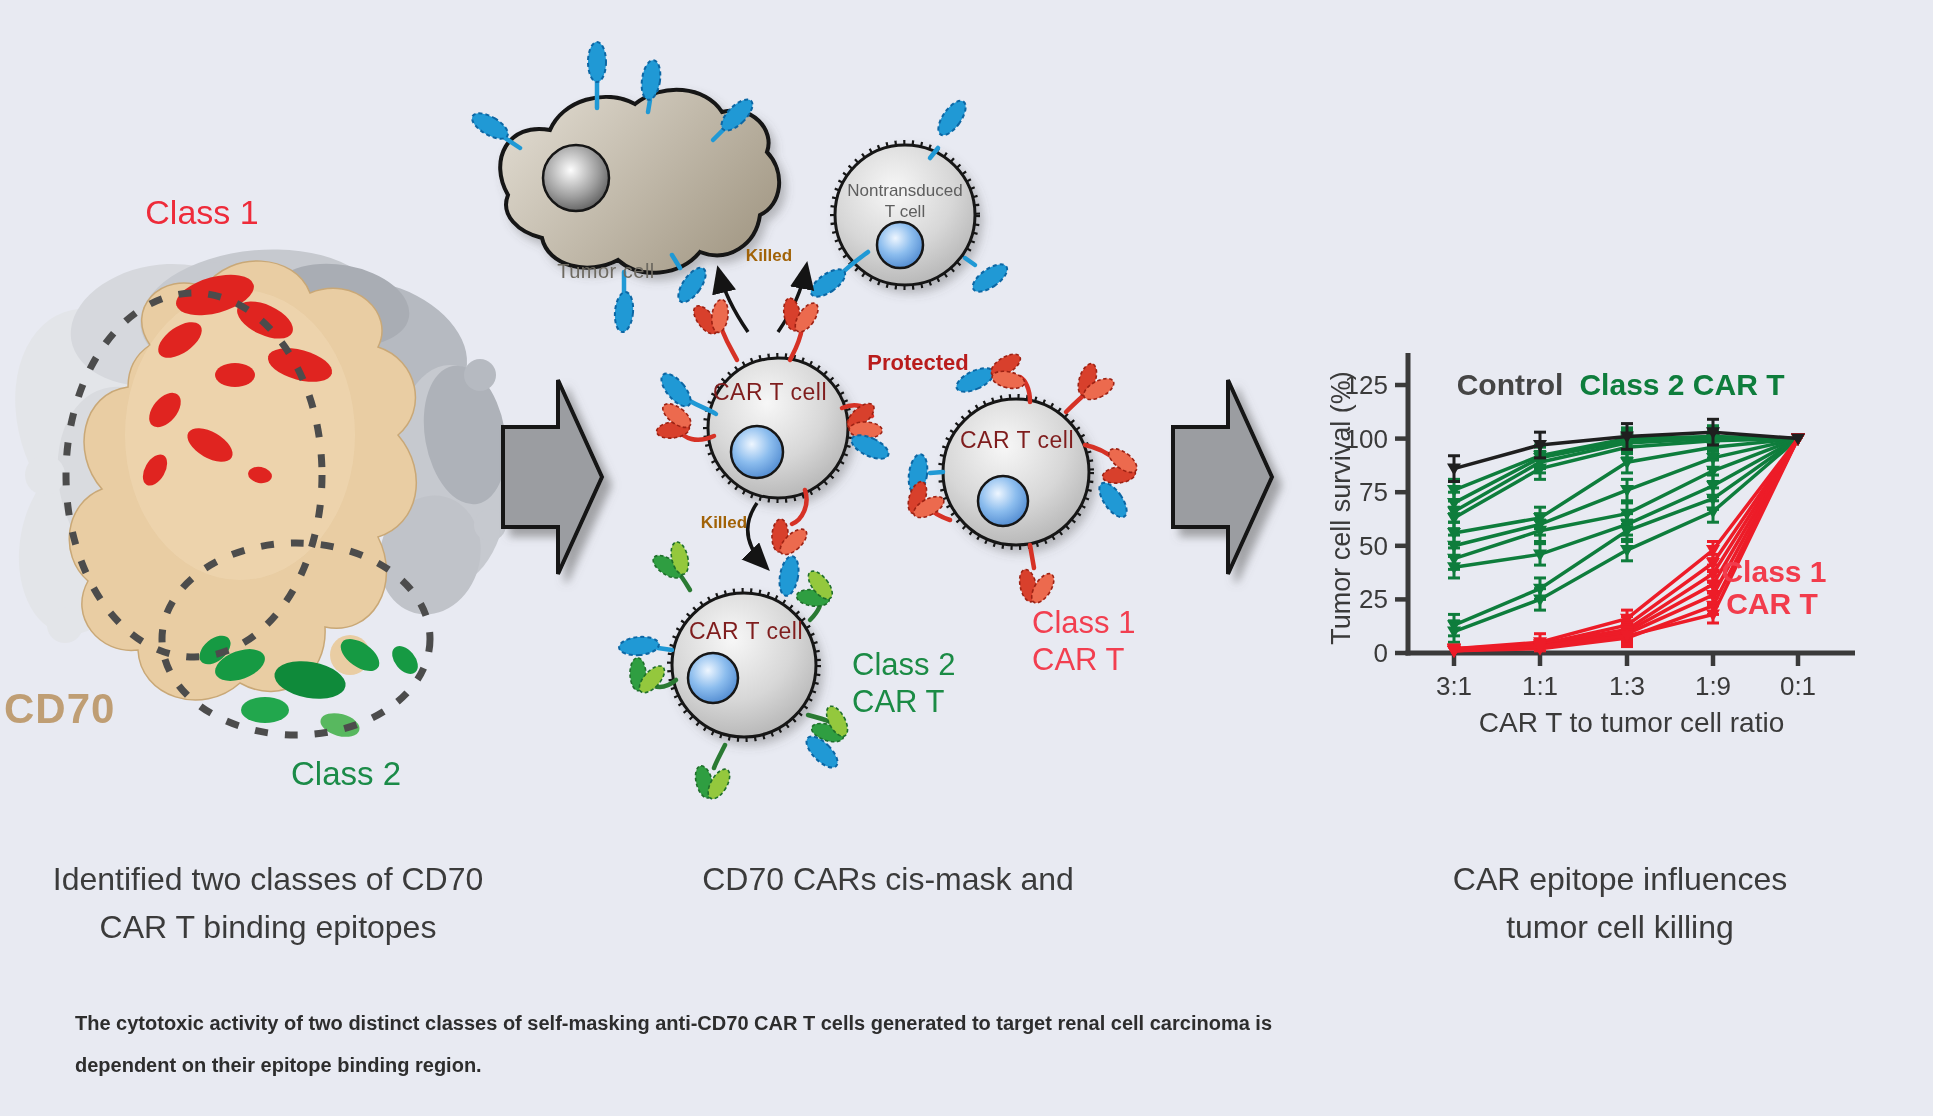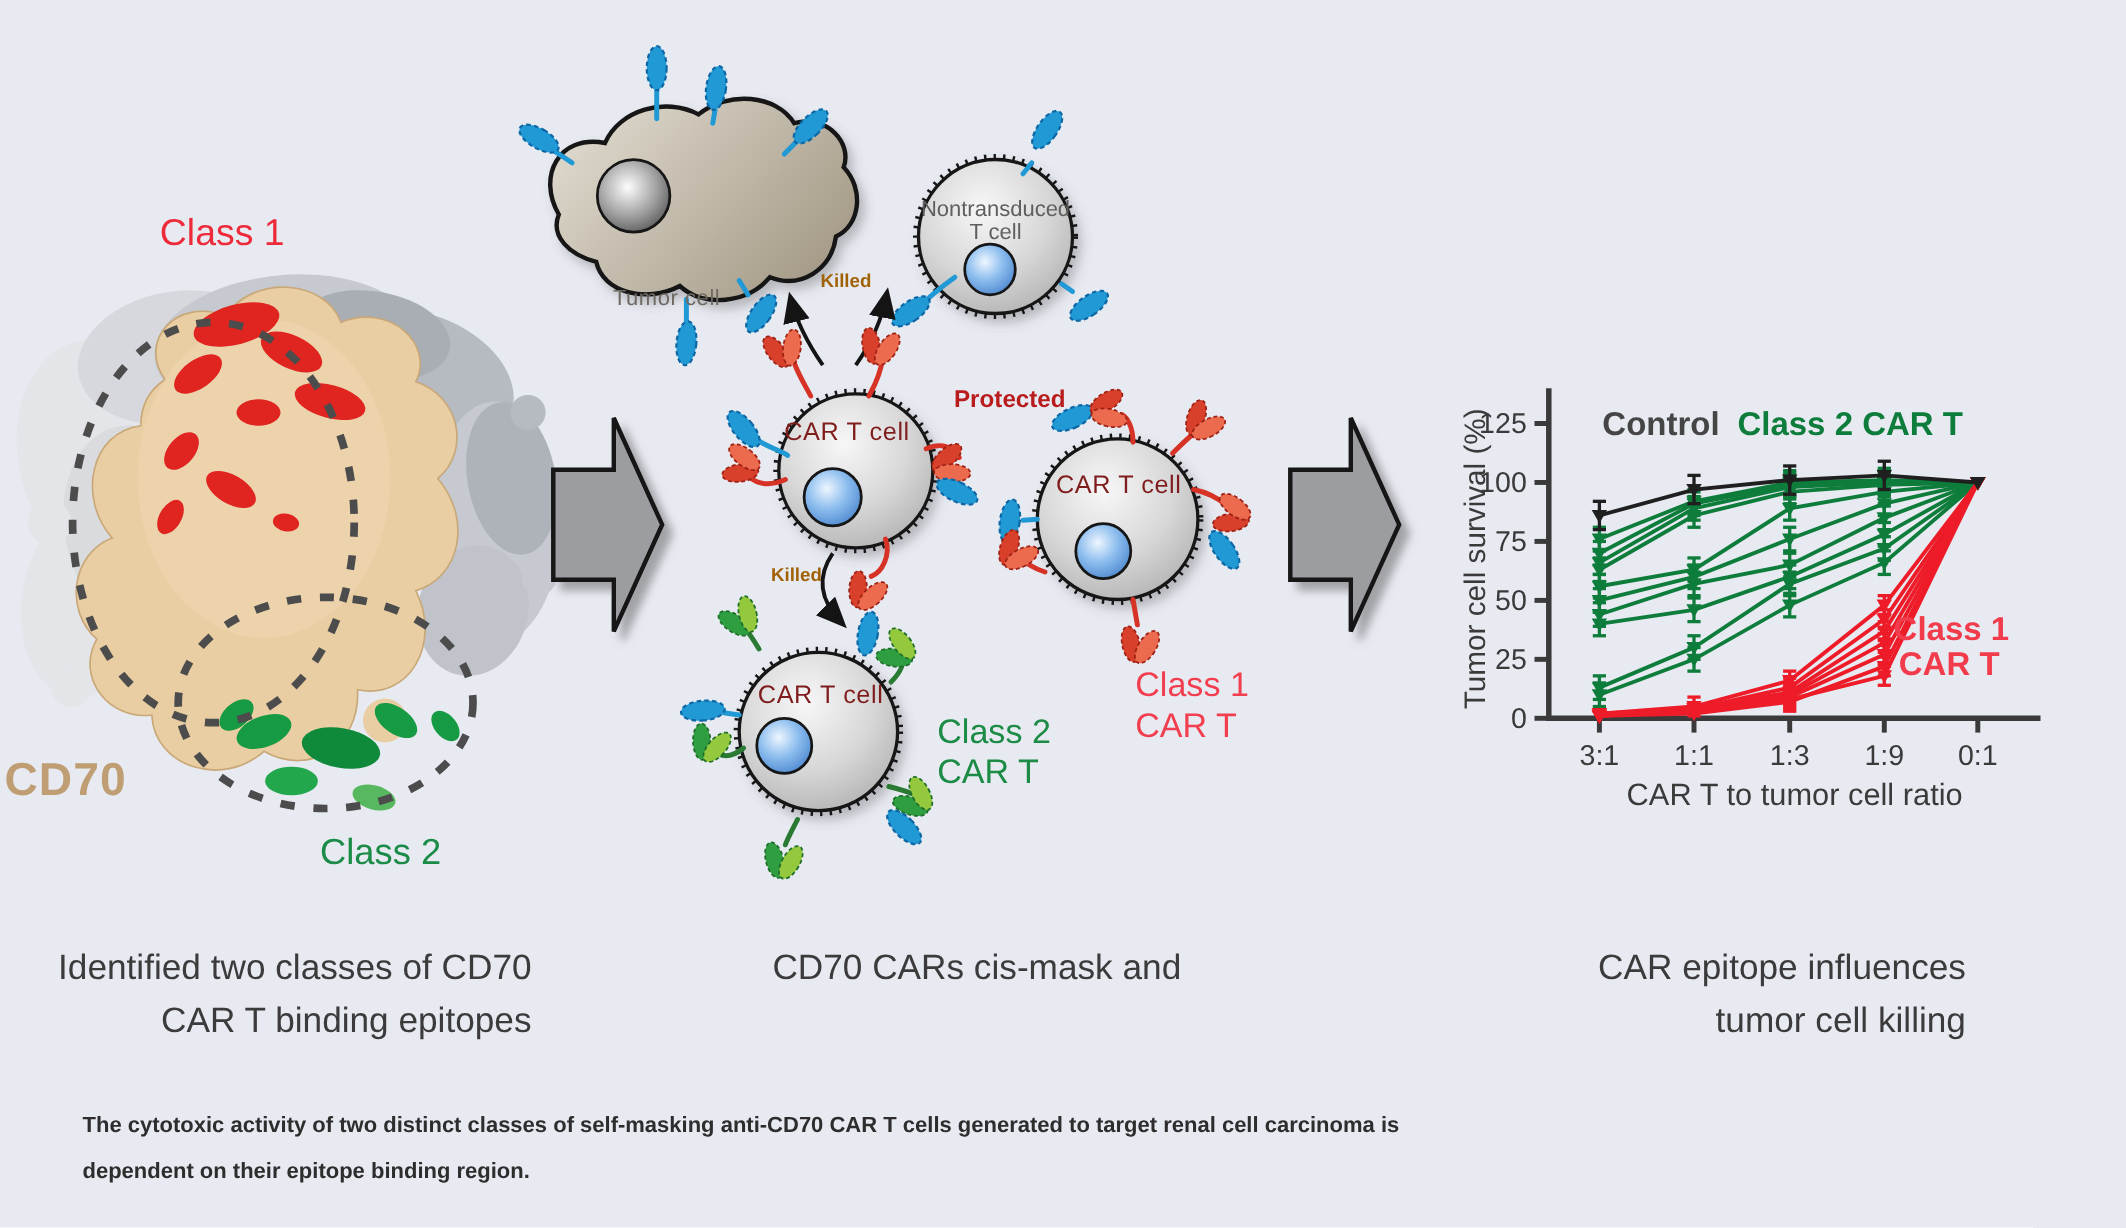--- a/index.html
+++ b/index.html
@@ -9,26 +9,26 @@
     font-family:"Liberation Sans",sans-serif;
   }
   .abs{position:absolute;}
   .lbl{position:absolute;white-space:nowrap;}
   .ctr{transform:translateX(-50%);text-align:center;}
   .class1-top{font-size:34px;font-weight:500;color:#ee2b3a;}
   .cd70-lbl{font-size:42px;font-weight:bold;color:#bf9e74;letter-spacing:1px;}
   .class2-bottom{font-size:33px;font-weight:500;color:#1b8b48;}
   .cell-lbl{font-size:23px;color:#7f1d1d;letter-spacing:.5px;}
   .tumor-lbl{font-size:20px;color:#6e6a61;letter-spacing:.5px;}
-  .nontrans-lbl{font-size:20px;color:#5e5e5e;line-height:21px;}
+  .nontrans-lbl{font-size:17px;color:#5e5e5e;line-height:21px;}
   .killed-lbl{font-size:17px;font-weight:bold;color:#a16207;}
   .protected-lbl{font-size:22px;font-weight:bold;color:#b91c1c;}
   .class2cart-lbl{font-size:31px;font-weight:500;color:#1b8b45;line-height:37px;}
   .class1cart-lbl{font-size:31px;font-weight:500;color:#f23f50;line-height:37px;}
-  .caption{font-size:32px;color:#3b3b3b;line-height:48px;text-align:right;}
+  .caption{font-size:32px;color:#3b3b3b;line-height:48px;}
   .footer-txt{font-size:20px;font-weight:bold;color:#2d2d2d;line-height:42px;}
   .stkR{stroke:#d63226;stroke-width:4.5;fill:none;stroke-linecap:round;}
   .stkG{stroke:#2a7a33;stroke-width:4.5;fill:none;stroke-linecap:round;}
   .stkB{stroke:#2099d5;stroke-width:4.5;fill:none;stroke-linecap:round;}
   .kArrow{stroke:#141414;stroke-width:3.5;fill:none;}
   #chart text{font-family:"Liberation Sans",sans-serif;}
 </style>
 </head>
 <body>
 

